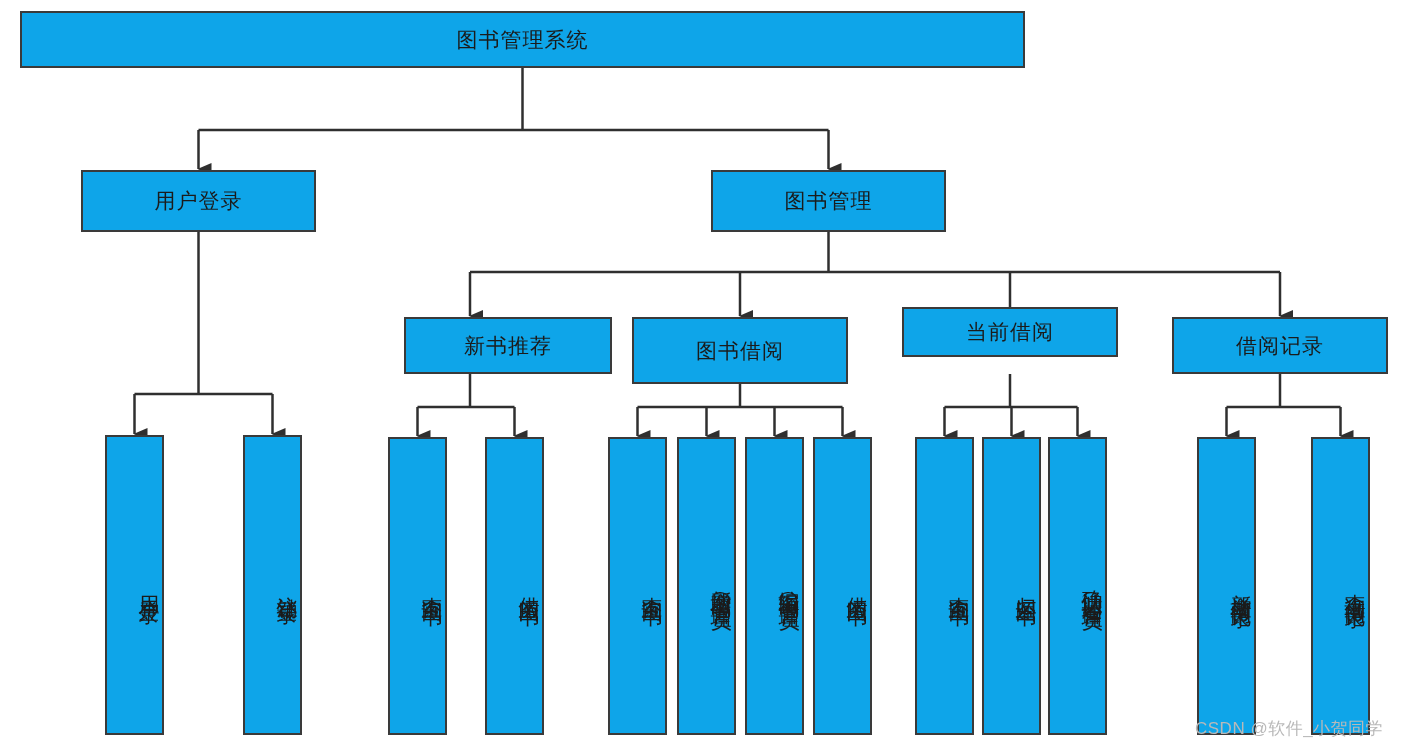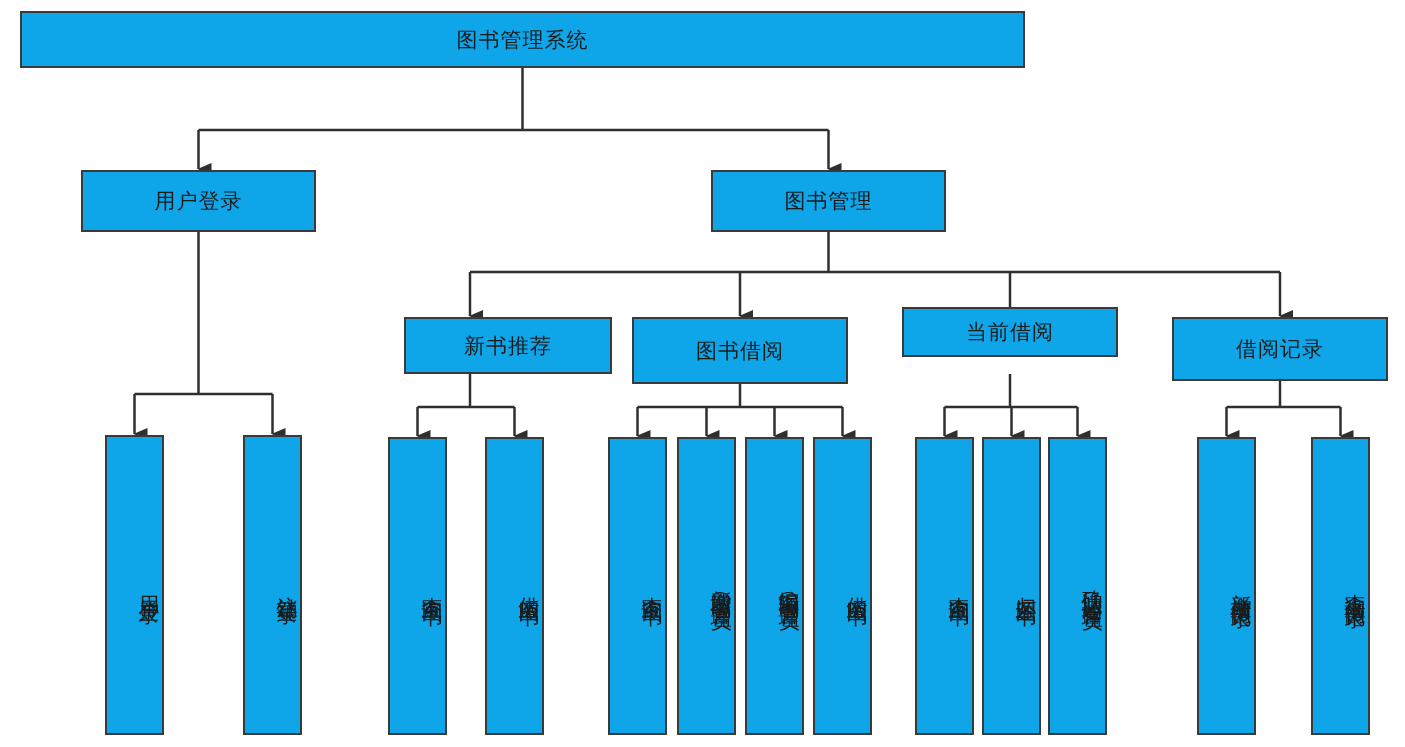--- a/index.html
+++ b/index.html
@@ -124,21 +124,21 @@
       </div>
       <div class="node h" style="left: 362px; top: 317px; width: 208px; height: 57px; margin-left: 42px;">
         <span class="lbl">新书推荐</span>
       </div>
       <div class="node h" style="left: 632px; top: 317px; width: 216px; height: 67px;">
         <span class="lbl">图书借阅</span>
       </div>
       <div class="node h" style="left: 902px; top: 307px; width: 216px; height: 50px;">
         <span class="lbl">当前借阅</span>
       </div>
-      <div class="node h" style="left: 1172px; top: 317px; width: 216px; height: 64px;">
+      <div class="node h" style="left: 1172px; top: 317px; width: 216px; height: 57px;">
         <span class="lbl">借阅记录</span>
       </div>
       <div class="node v" style="left: 105px; top: 435px; width: 59px; height: 300px;">
         <span class="lbl">用户登录</span>
       </div>
       <div class="node v" style="left: 243px; top: 435px; width: 59px; height: 300px;">
         <span class="lbl">注销登录</span>
       </div>
       <div class="node v" style="left: 388px; top: 437px; width: 59px; height: 298px;">
         <span class="lbl">查询图书</span>
@@ -168,14 +168,15 @@
         <span class="lbl">确认归还（管理员）</span>
       </div>
       <div class="node v" style="left: 1197px; top: 437px; width: 59px; height: 298px;">
         <span class="lbl">新增借阅记录</span>
       </div>
       <div class="node v" style="left: 1311px; top: 437px; width: 59px; height: 298px;">
         <span class="lbl">查询借阅记录</span>
       </div>
     </div>
 
+  <div class="watermark" style="left: 1195px; top: 717px;">CSDN @软件_小贺同学</div>
 
 </div>
 
 </body></html>

